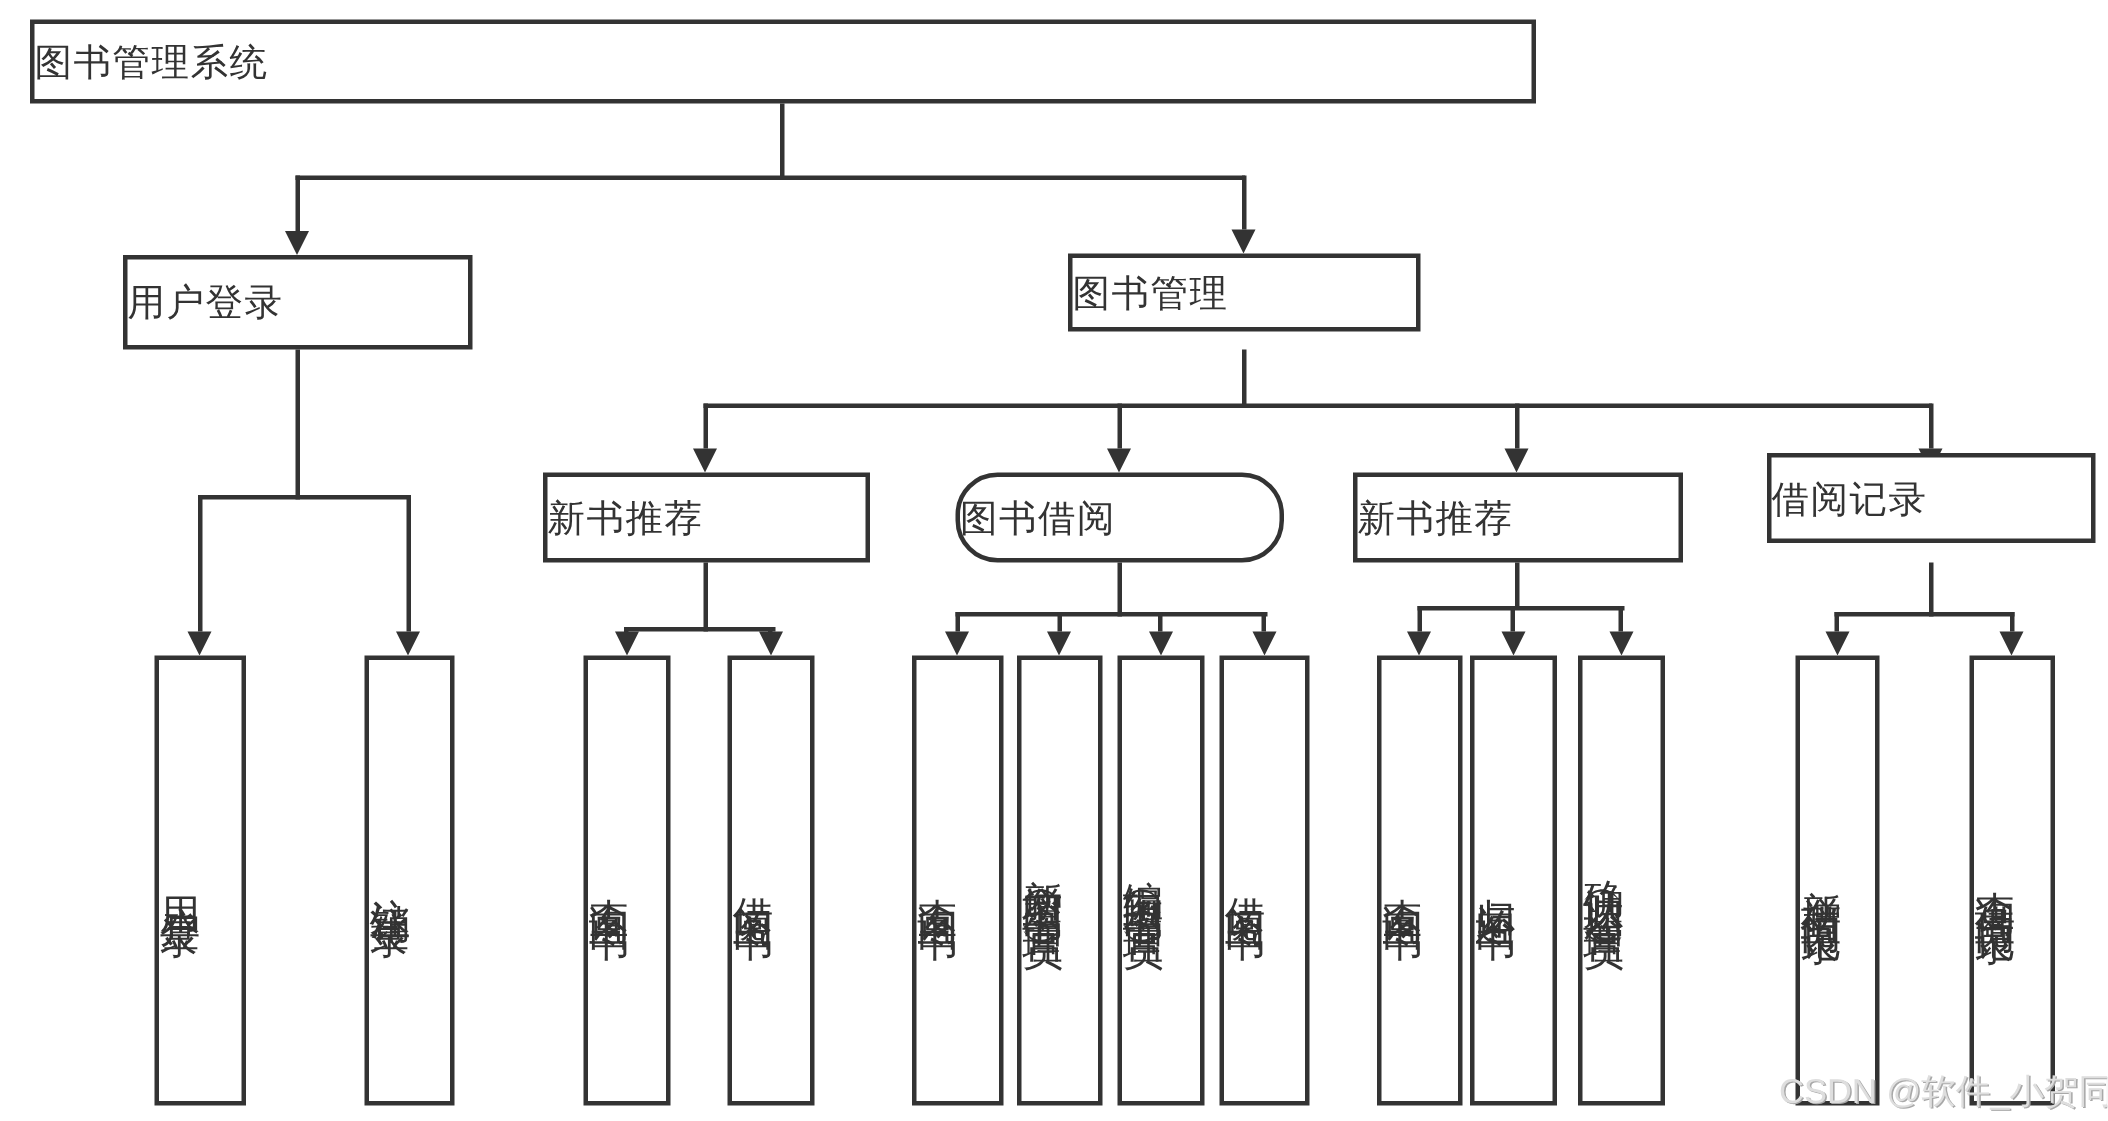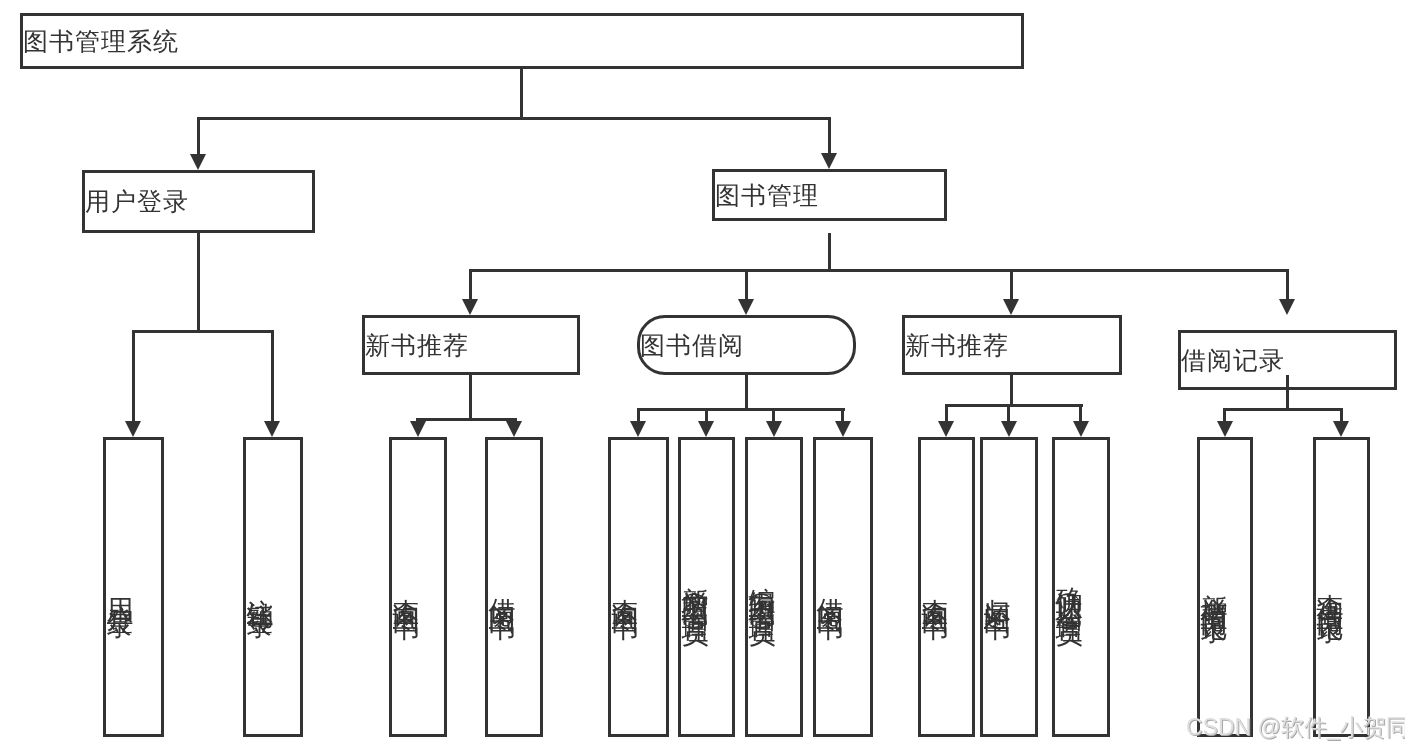--- a/index.html
+++ b/index.html
@@ -72,21 +72,21 @@
 
   <div class="box hbox" style="left:362px;top:315px;width:218px;height:60px;">
     <span>新书推荐</span>
   </div>
   <div class="box hbox" style="left:637px;top:315px;width:219px;height:60px;border-radius:28px;">
     <span>图书借阅</span>
   </div>
   <div class="box hbox" style="left:902px;top:315px;width:220px;height:60px;">
     <span>新书推荐</span>
   </div>
-  <div class="box hbox" style="left:1178px;top:330px;width:219px;height:60px;">
+  <div class="box hbox" style="left:1178px;top:302px;width:219px;height:60px;">
     <span>借阅记录</span>
   </div>
 
   <div class="vline" style="left:469px;top:375px;height:46px;"></div>
   <div class="hline" style="left:416px;top:418px;width:101px;"></div>
   <div class="vline" style="left:416px;top:418px;height:6px;"></div>
   <div class="arrow" style="left:410px;top:421px;"></div>
   <div class="vline" style="left:512px;top:418px;height:6px;"></div>
   <div class="arrow" style="left:506px;top:421px;"></div>
 

